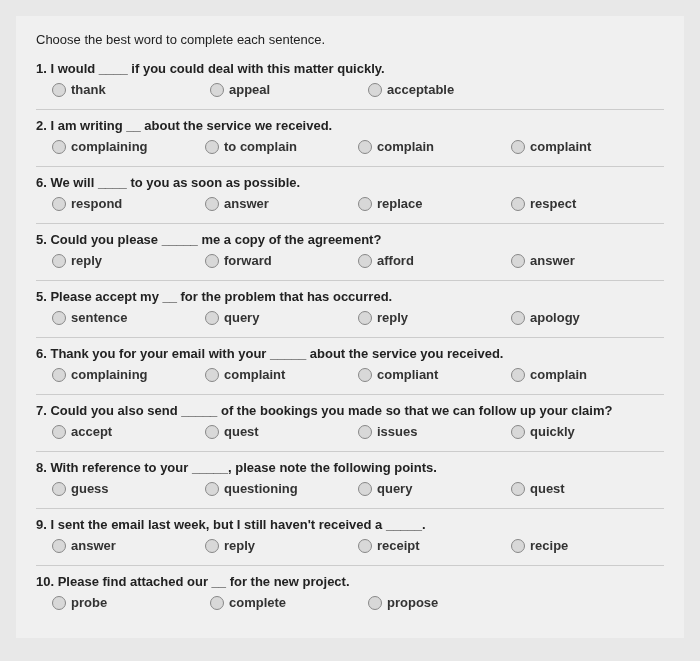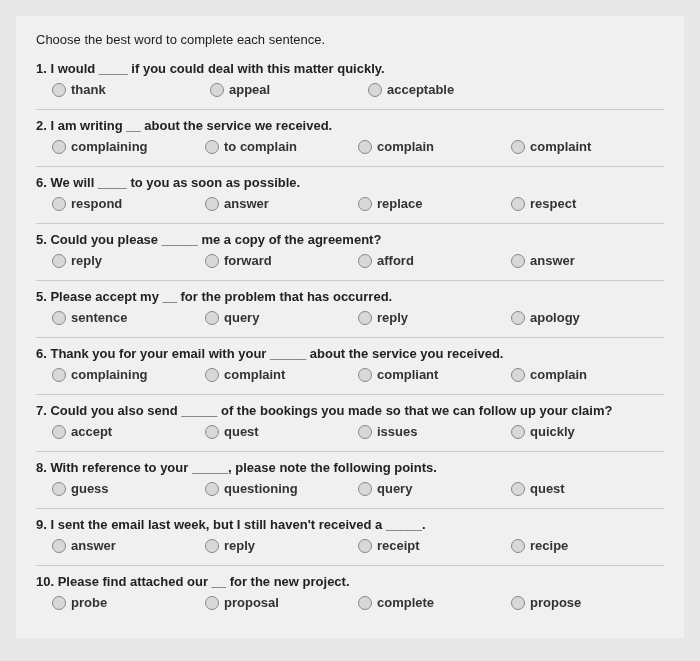--- a/index.html
+++ b/index.html
@@ -266,24 +266,20 @@
       <hr class="divider">
       <div class="question-block">
         <div class="question-text">10.  Please find attached our __ for the new project.</div>
         <div class="options-row">
           <div class="option">
             <span class="radio-circle"></span>
             <span class="option-label">probe</span>
           </div>
           <div class="option">
             <span class="radio-circle"></span>
-            <span class="option-label">proposal</span>
-          </div>
-          <div class="option">
-            <span class="radio-circle"></span>
             <span class="option-label">complete</span>
           </div>
           <div class="option">
             <span class="radio-circle"></span>
             <span class="option-label">propose</span>
           </div>
         </div>
       </div>
     </div>
 </div>

